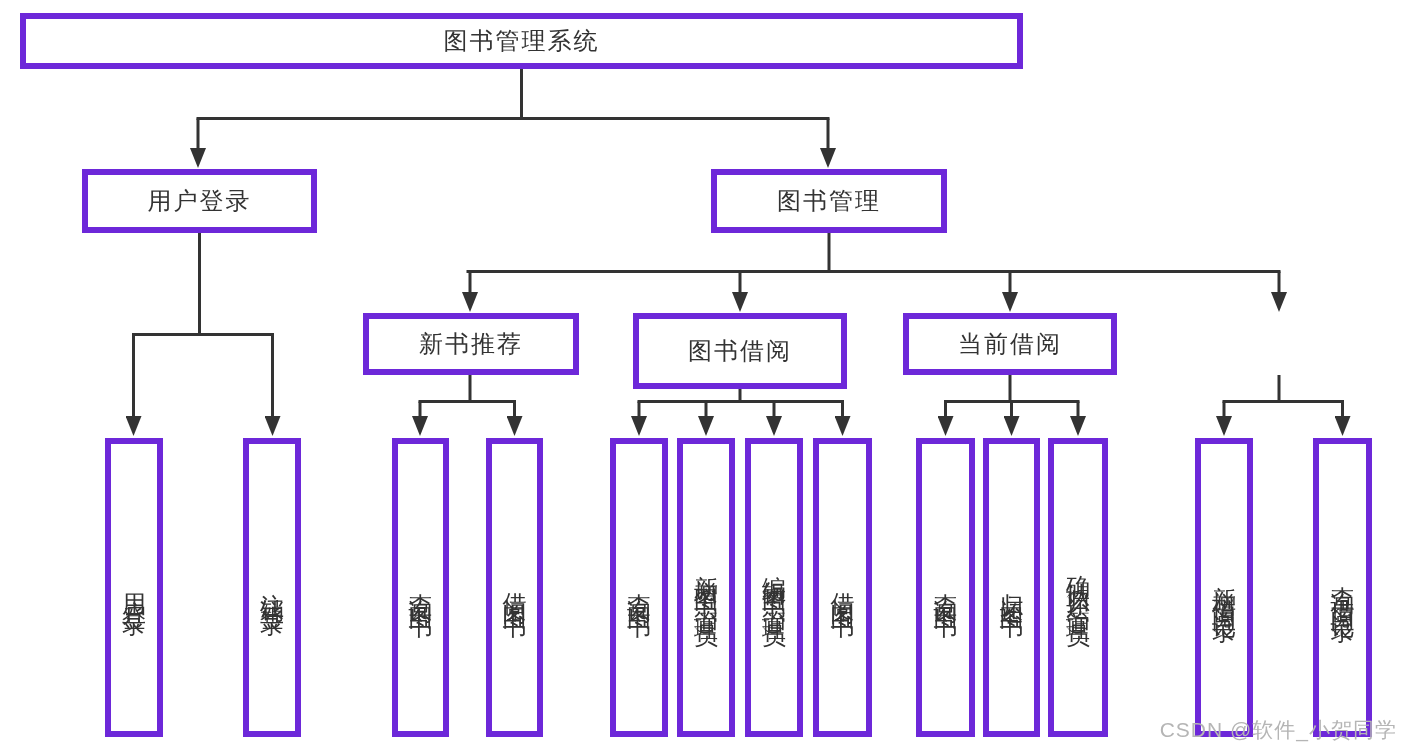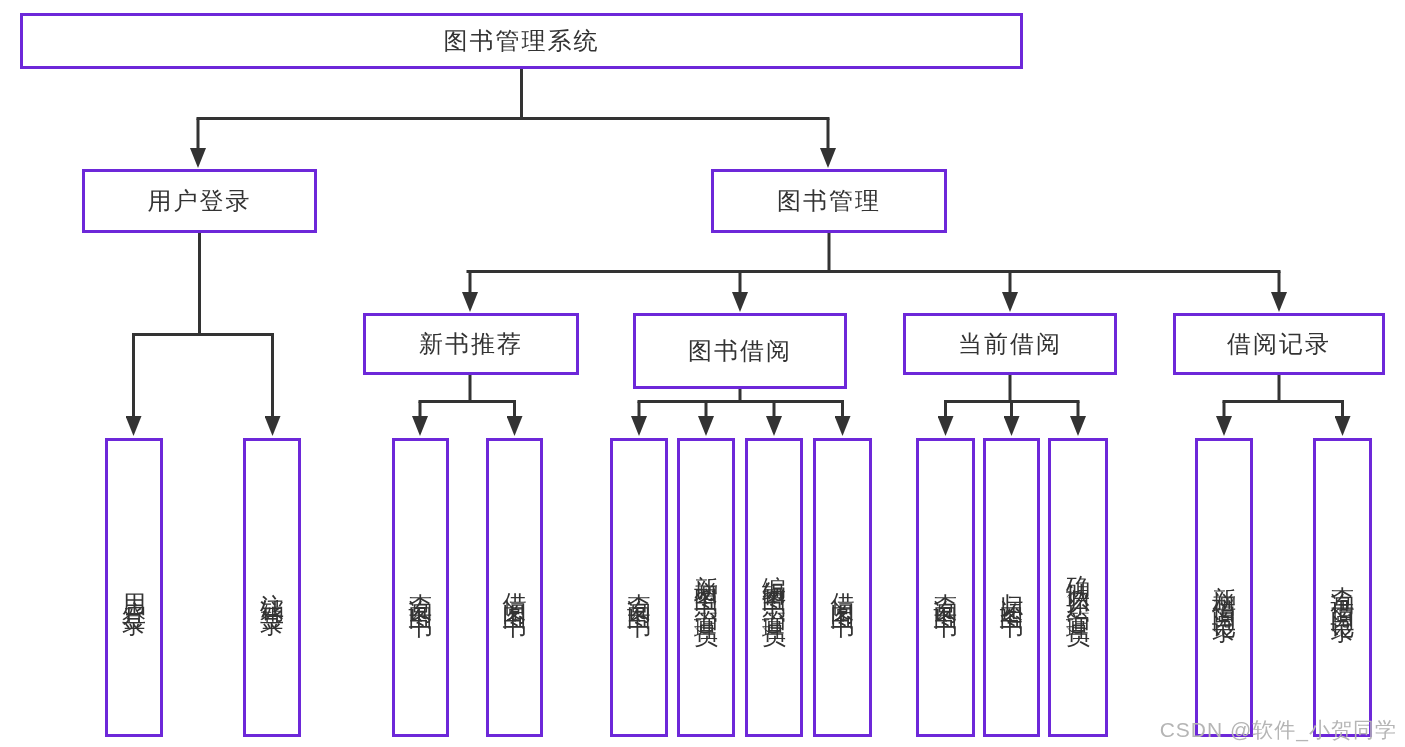--- a/index.html
+++ b/index.html
@@ -6,21 +6,21 @@
   #canvas{
     position:relative;
     width:1405px;height:747px;
     background:#ffffff;
     font-family:"Liberation Sans","DejaVu Sans",sans-serif;
     overflow:hidden;
   }
   .node{
     position:absolute;
     box-sizing:border-box;
-    border:3px solid #6d28d9;
+    border:6px solid #6d28d9;
     background:#ffffff;
     display:flex;
     align-items:center;
     justify-content:center;
     color:#333333;
     z-index:2;
   }
   .node .lbl{
     font-size:24px;
     letter-spacing:2px;
@@ -133,23 +133,20 @@
 
   <div class="node" style="left:711px;top:169px;width:236px;height:64px;">
     <span class="lbl">图书管理</span>
   </div>
   <div class="node" style="left:633px;top:313px;width:214px;height:76px;">
     <span class="lbl">图书借阅</span>
   </div>
   <div class="node" style="left:903px;top:313px;width:214px;height:62px;">
     <span class="lbl">当前借阅</span>
   </div>
-  <div class="node" style="left:1173px;top:313px;width:212px;height:62px;">
-    <span class="lbl">借阅记录</span>
-  </div>
 
   <div class="node leaf" style="left:105px;top:438px;width:58px;height:299px;">
     <span class="lbl">用户登录</span>
   </div>
   <div class="node leaf" style="left:243px;top:438px;width:58px;height:299px;">
     <span class="lbl">注销登录</span>
   </div>
 
   <div class="node leaf" style="left:392px;top:438px;width:57px;height:299px;">
     <span class="lbl">查询图书</span>

